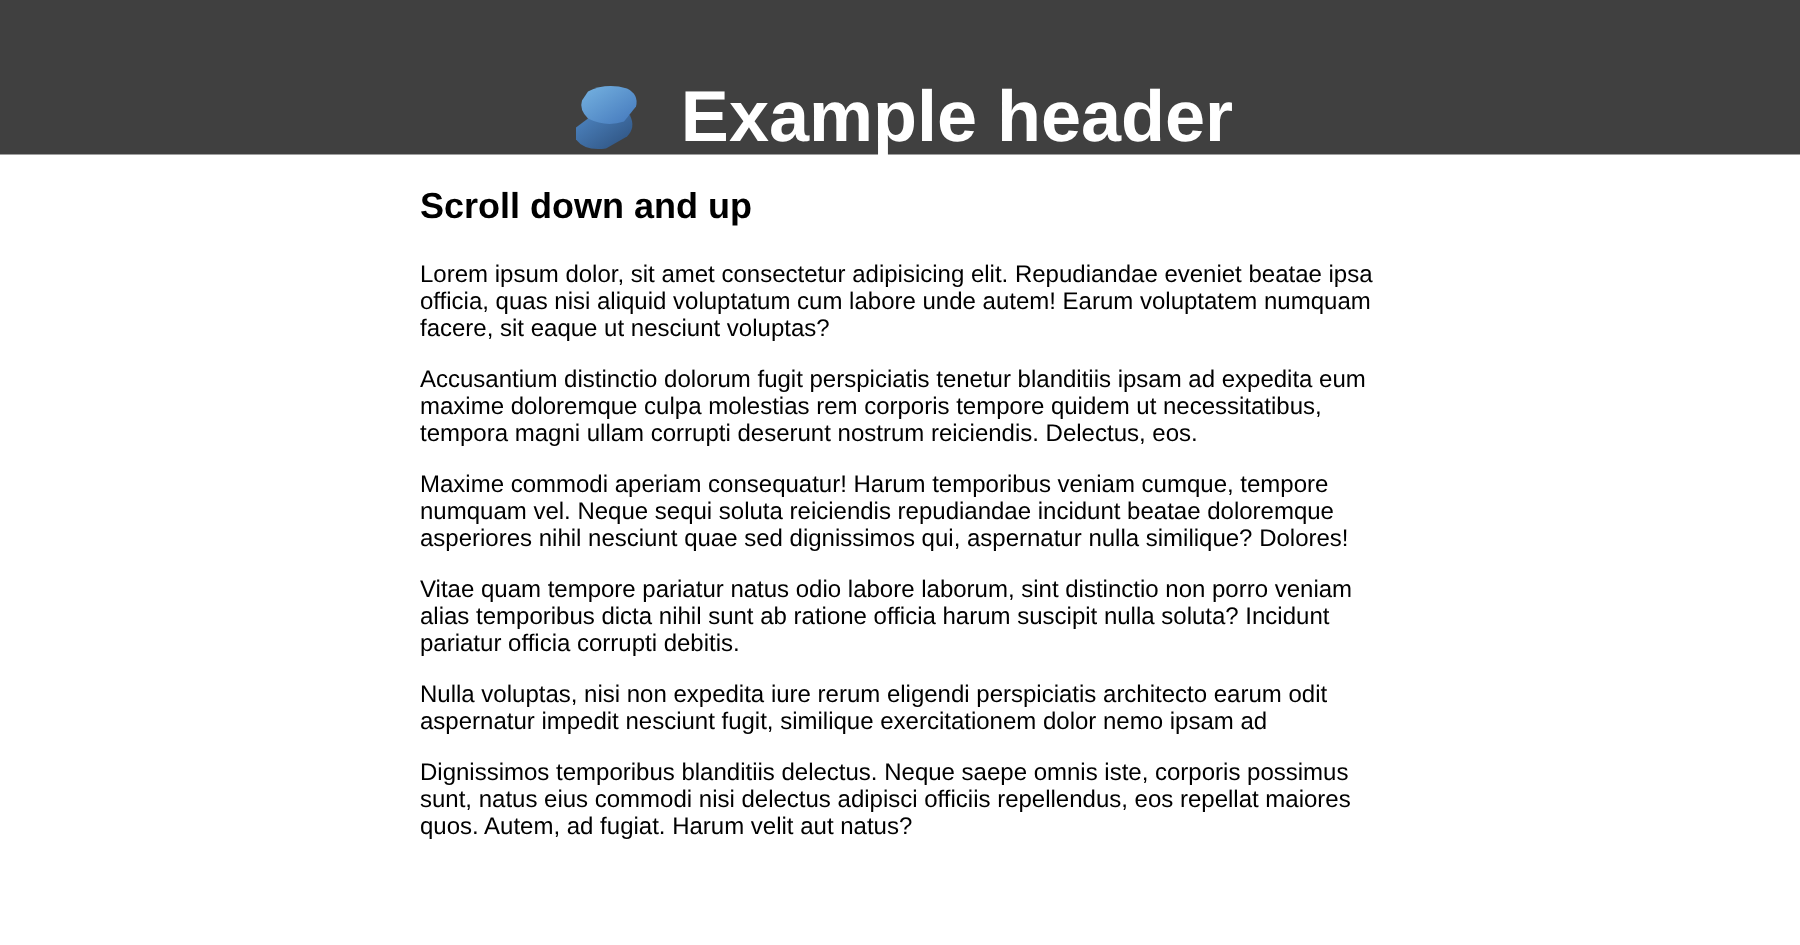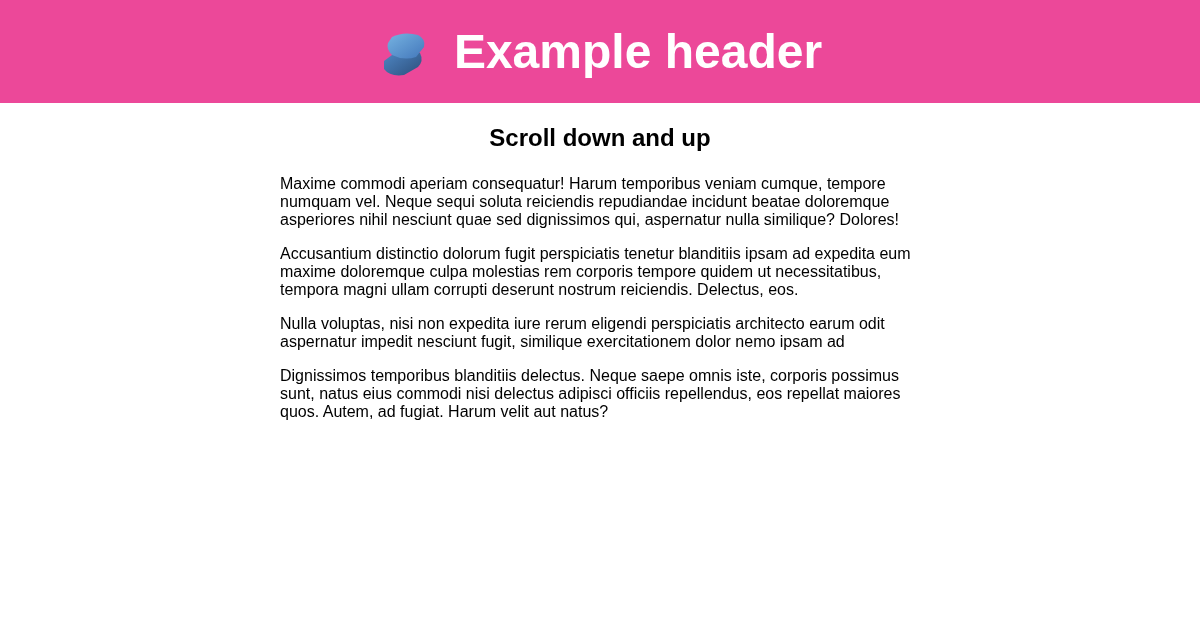--- a/index.html
+++ b/index.html
@@ -9,23 +9,23 @@
       height: 630px;
       overflow: hidden;
       background: #ffffff;
     }
     body {
       font-family: "Liberation Sans", sans-serif;
       color: #000;
     }
     .header {
       height: 103px;
-      background: #ec4899;
+      background: #404040;
       display: flex;
-      align-items: center;
+      align-items: flex-end;
       justify-content: center;
       gap: 24px;
     }
     .logo {
       width: 52px;
       height: 52px;
       margin-top: 2px;
       display: block;
     }
     .header-title {
@@ -33,21 +33,20 @@
       font-weight: bold;
       font-size: 48px;
       margin: 0;
       line-height: 1;
     }
     .main {
       width: 640px;
       margin: 0 auto;
     }
     .page-title {
-      text-align: center;
       font-size: 24px;
       font-weight: bold;
       margin: 21px 0 23px 0;
       line-height: 28px;
     }
     .para {
       font-size: 16px;
       line-height: 18px;
       margin: 0 0 16px 0;
     }
@@ -69,17 +68,19 @@
       </linearGradient>
     </defs>
     <path d="M6 34 L22 22 Q34 20 42 26 Q46 34 40 40 L26 48 Q12 50 6 42 Z" fill="url(#g2)"></path>
     <path d="M14 10 Q26 4 40 8 Q48 12 46 20 L38 30 Q26 34 14 28 Q8 22 10 16 Z" fill="url(#g1)"></path>
   </svg>
   <h1 class="header-title">Example header</h1>
 </header>
 
 <main class="main">
   <h2 class="page-title">Scroll down and up</h2>
+  <p class="para">Lorem ipsum dolor, sit amet consectetur adipisicing elit. Repudiandae eveniet beatae ipsa officia, quas nisi aliquid voluptatum cum labore unde autem! Earum voluptatem numquam facere, sit eaque ut nesciunt voluptas?</p>
+  <p class="para">Accusantium distinctio dolorum fugit perspiciatis tenetur blanditiis ipsam ad expedita eum maxime doloremque culpa molestias rem corporis tempore quidem ut necessitatibus, tempora magni ullam corrupti deserunt nostrum reiciendis. Delectus, eos.</p>
   <p class="para">Maxime commodi aperiam consequatur! Harum temporibus veniam cumque, tempore numquam vel. Neque sequi soluta reiciendis repudiandae incidunt beatae doloremque asperiores nihil nesciunt quae sed dignissimos qui, aspernatur nulla similique? Dolores!</p>
-  <p class="para">Accusantium distinctio dolorum fugit perspiciatis tenetur blanditiis ipsam ad expedita eum maxime doloremque culpa molestias rem corporis tempore quidem ut necessitatibus, tempora magni ullam corrupti deserunt nostrum reiciendis. Delectus, eos.</p>
+  <p class="para">Vitae quam tempore pariatur natus odio labore laborum, sint distinctio non porro veniam alias temporibus dicta nihil sunt ab ratione officia harum suscipit nulla soluta? Incidunt pariatur officia corrupti debitis.</p>
   <p class="para">Nulla voluptas, nisi non expedita iure rerum eligendi perspiciatis architecto earum odit aspernatur impedit nesciunt fugit, similique exercitationem dolor nemo ipsam ad</p>
   <p class="para">Dignissimos temporibus blanditiis delectus. Neque saepe omnis iste, corporis possimus sunt, natus eius commodi nisi delectus adipisci officiis repellendus, eos repellat maiores quos. Autem, ad fugiat. Harum velit aut natus?</p>
 </main>
 
 </body></html>

